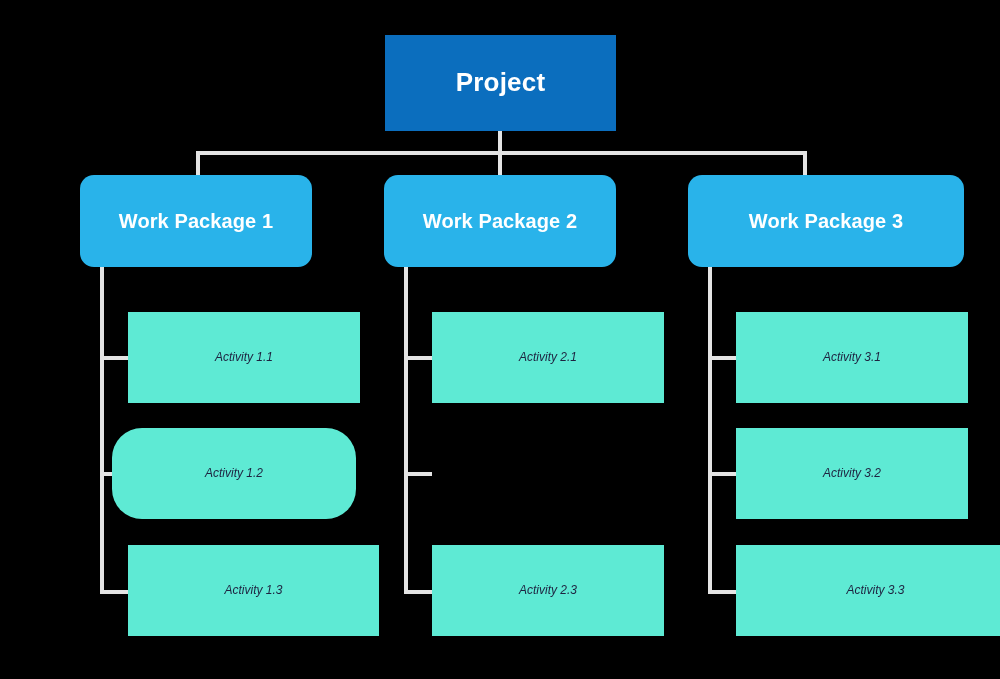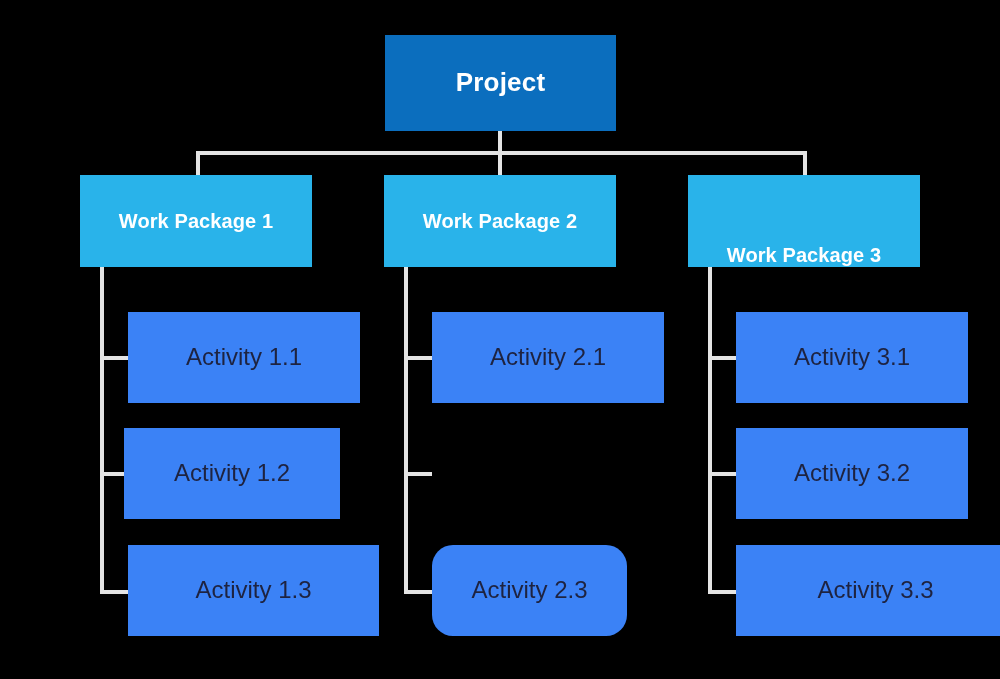--- a/index.html
+++ b/index.html
@@ -34,27 +34,29 @@
     font-weight: bold;
     letter-spacing: 0.2px;
   }
 
   .node-package {
     background: #29B3EA;
     color: #FFFFFF;
     font-size: 20px;
     font-weight: bold;
     letter-spacing: 0.1px;
+    border-radius: 14px;
   }
 
   .node-activity {
-    background: #3b82f6;
+    background: #5eead4;
     color: #1E2340;
-    font-size: 24px;
+    font-size: 12px;
     font-weight: normal;
+    font-style: italic;
   }
 
   
   .conn {
     position: absolute;
     background: #E4E4E4;
   }
   .conn-v { width: 4px; }
   .conn-h { height: 4px; }
 </style>
@@ -80,43 +82,43 @@
   </div>
 
   <div class="conn conn-v" style="left:100px; top:267px; height:327px;"></div>
   <div class="conn conn-h" style="left:100px; top:356px; width:28px;"></div>
   <div class="conn conn-h" style="left:100px; top:472px; width:28px;"></div>
   <div class="conn conn-h" style="left:100px; top:590px; width:28px;"></div>
 
   <div class="node node-activity" style="left:128px; top:312px; width:232px; height:91px;">
     <span>Activity 1.1</span>
   </div>
-  <div class="node node-activity" style="left:124px; top:428px; width:216px; height:91px;">
+  <div class="node node-activity" style="left:112px; top:428px; width:244px; height:91px;border-radius:30px;">
     <span>Activity 1.2</span>
   </div>
   <div class="node node-activity" style="left:128px; top:545px; width:251px; height:91px;">
     <span>Activity 1.3</span>
   </div>
 
   <div class="node node-package" style="left:384px; top:175px; width:232px; height:92px;justify-content:center;">
     <span>Work Package 2</span>
   </div>
   <div class="conn conn-v" style="left:404px; top:267px; height:327px;"></div>
   <div class="conn conn-h" style="left:404px; top:356px; width:28px;"></div>
   <div class="conn conn-h" style="left:404px; top:472px; width:28px;"></div>
   <div class="conn conn-h" style="left:404px; top:590px; width:28px;"></div>
 
   <div class="node node-activity" style="left:432px; top:312px; width:232px; height:91px;">
     <span>Activity 2.1</span>
   </div>
-  <div class="node node-activity" style="left:432px; top:545px; width:195px; height:91px;border-radius:21px;">
+  <div class="node node-activity" style="left:432px; top:545px; width:232px; height:91px;">
     <span>Activity 2.3</span>
   </div>
 
-  <div class="node node-package" style="left:688px; top:175px; width:232px; height:92px;align-items:flex-end;">
+  <div class="node node-package" style="left:688px; top:175px; width:276px; height:92px;">
     <span>Work Package 3</span>
   </div>
   <div class="conn conn-v" style="left:708px; top:267px; height:327px;"></div>
   <div class="conn conn-h" style="left:708px; top:356px; width:28px;"></div>
   <div class="conn conn-h" style="left:708px; top:472px; width:28px;"></div>
   <div class="conn conn-h" style="left:708px; top:590px; width:28px;"></div>
 
   <div class="node node-activity" style="left:736px; top:312px; width:232px; height:91px;">
     <span>Activity 3.1</span>
   </div>

